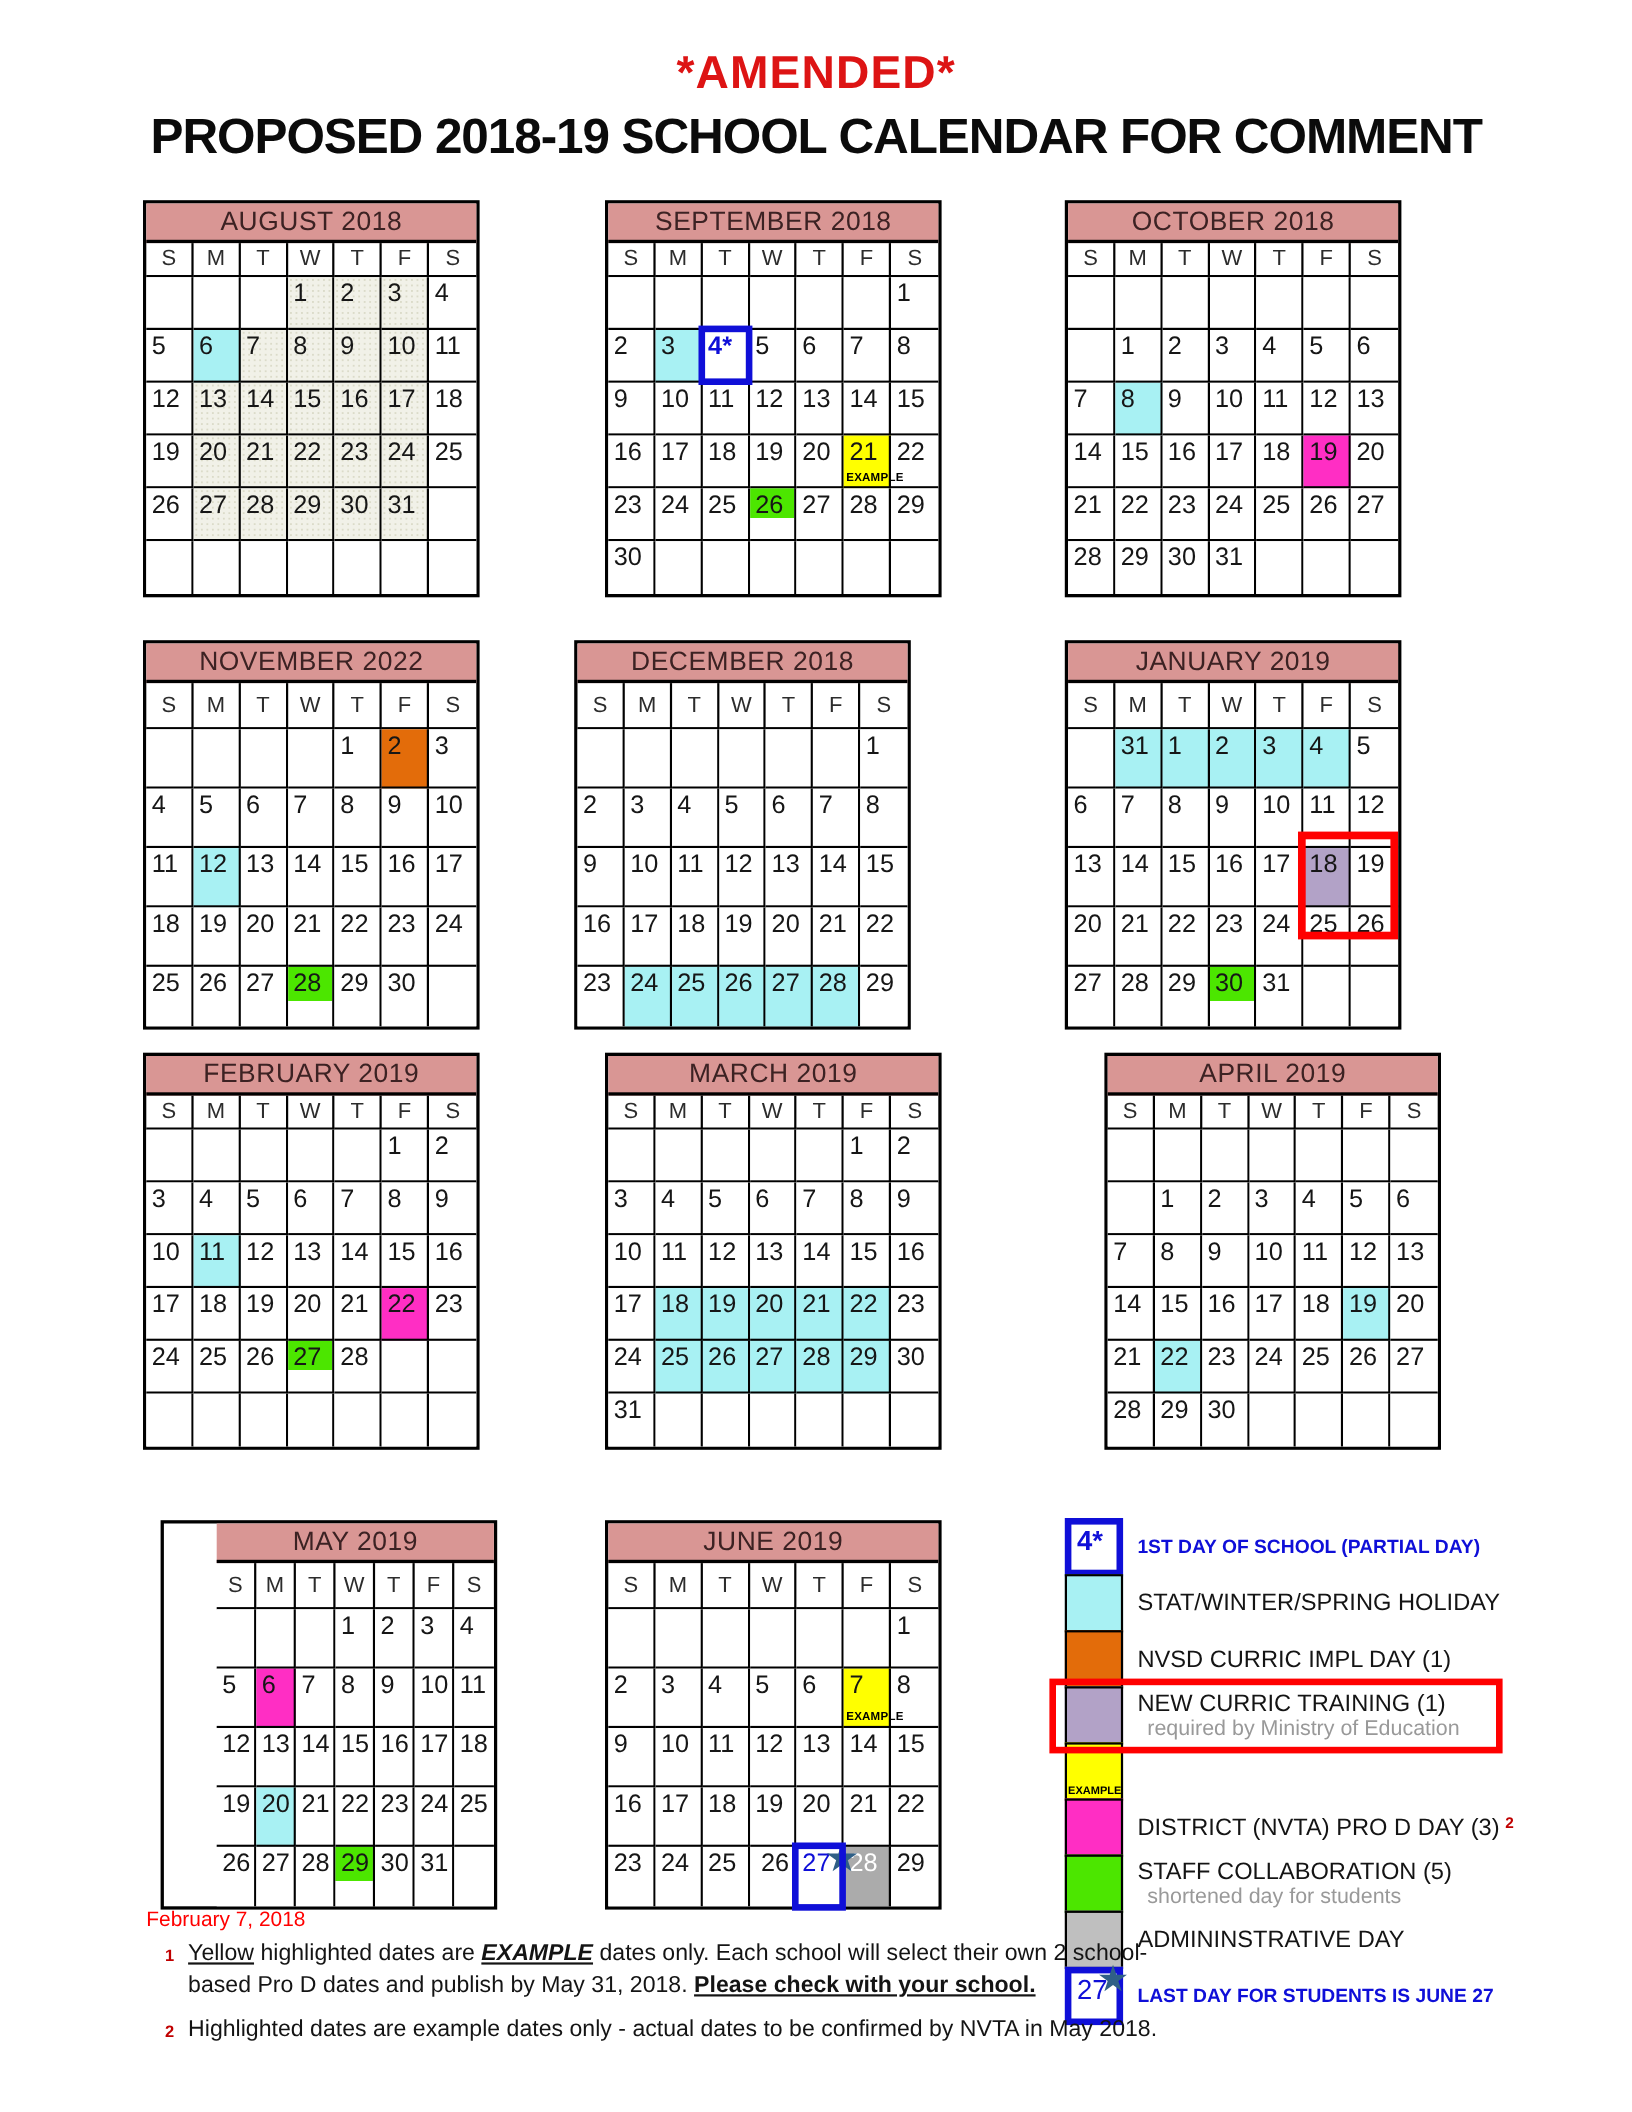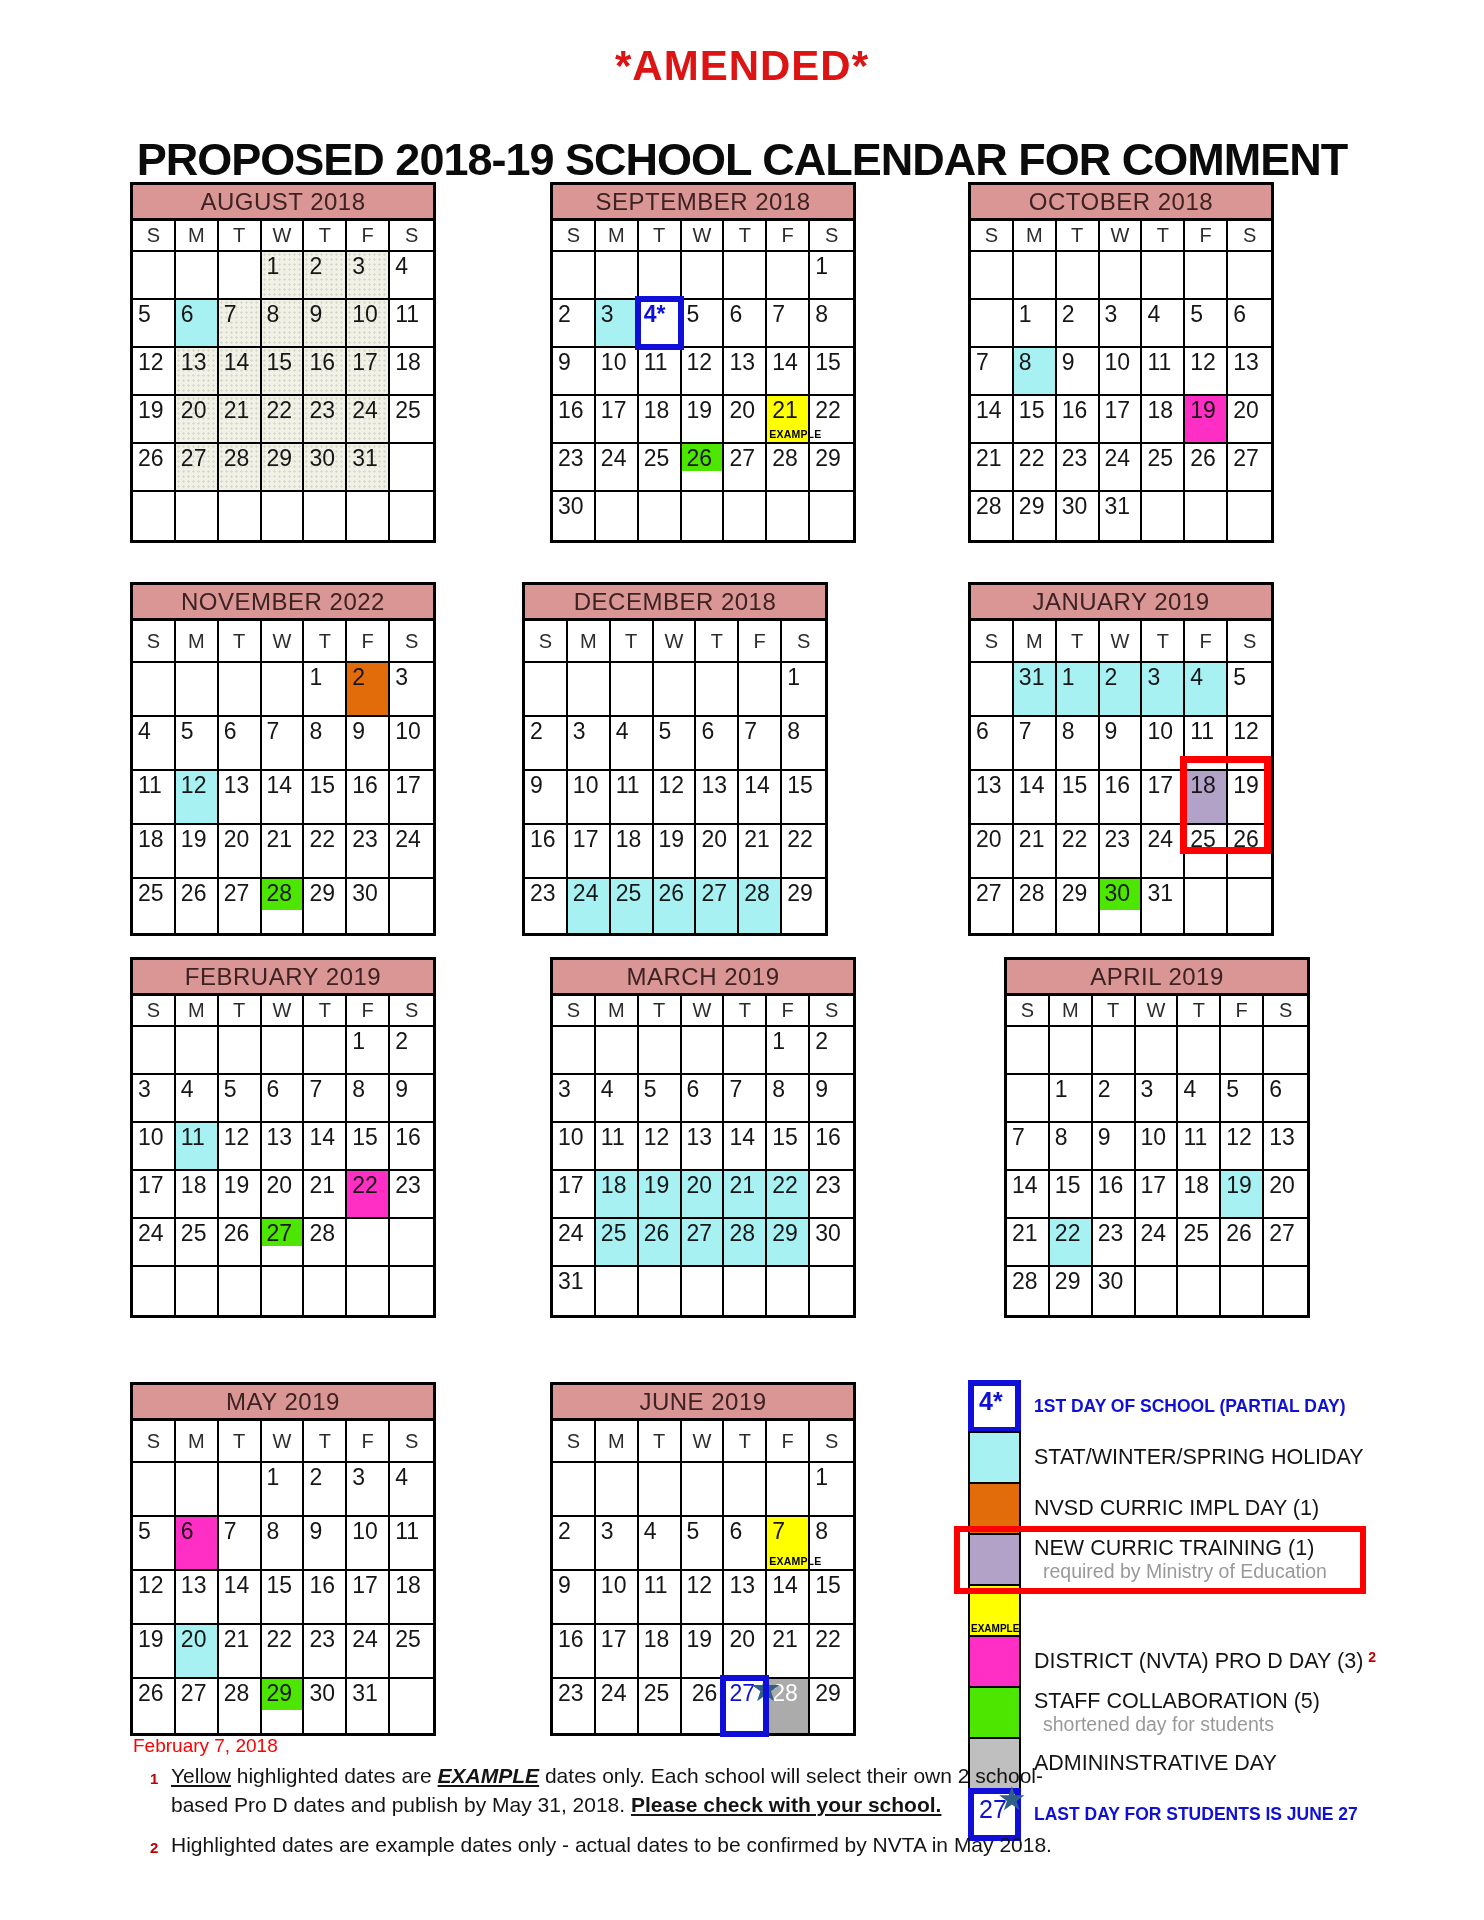--- a/index.html
+++ b/index.html
@@ -4,21 +4,21 @@
 <style>
   html,body{margin:0;padding:0;background:#fff;}
   *{box-sizing:border-box;}
   #page{position:relative;width:1484px;height:1920px;background:#fff;
         font-family:"Liberation Sans", sans-serif;overflow:hidden;}
 
   
   #amended{position:absolute;top:42px;left:0;width:100%;text-align:center;
            font-size:42px;font-weight:bold;color:var(--title-red);letter-spacing:1px;}
   #main-title{position:absolute;top:98px;left:0;width:100%;text-align:center;
-           font-size:45px;font-weight:bold;color:#0b0b0b;letter-spacing:-1px;margin-top:36px;}
+           font-size:45px;font-weight:bold;color:#0b0b0b;letter-spacing:-1px;}
 
   
   .month{position:absolute;width:306px;border:3px solid #000;background:#fff;}
   .m-title{height:36px;background:var(--header);border-bottom:3px solid #000;
            display:flex;align-items:center;justify-content:center;
            font-size:24px;color:#3c2223;letter-spacing:.5px;}
   .m-days{display:grid;grid-template-columns:repeat(7,1fr);}
   .m6 .m-days{height:31px;} .m5 .m-days{height:42px;}
   .dh{border-right:2px solid #000;border-bottom:2px solid #000;
       display:flex;align-items:center;justify-content:center;font-size:20px;color:#2c2c2c;}
@@ -1111,21 +1111,21 @@
           </div>
           <div class="cell lr">
             <span class="num">30</span>
           </div>
           <div class="cell lr"></div>
           <div class="cell lr"></div>
           <div class="cell lr"></div>
           <div class="cell lr"></div>
         </div>
       </div>
-      <div class="month m5" style="left: 130px; top: 1382px;">
+      <div class="month m5" style="left: 146px; top: 1382px; padding-left: 48px;">
         <div class="m-title">MAY 2019</div>
         <div class="m-days">
           <div class="dh">S</div>
           <div class="dh">M</div>
           <div class="dh">T</div>
           <div class="dh">W</div>
           <div class="dh">T</div>
           <div class="dh">F</div>
           <div class="dh">S</div>
         </div>

